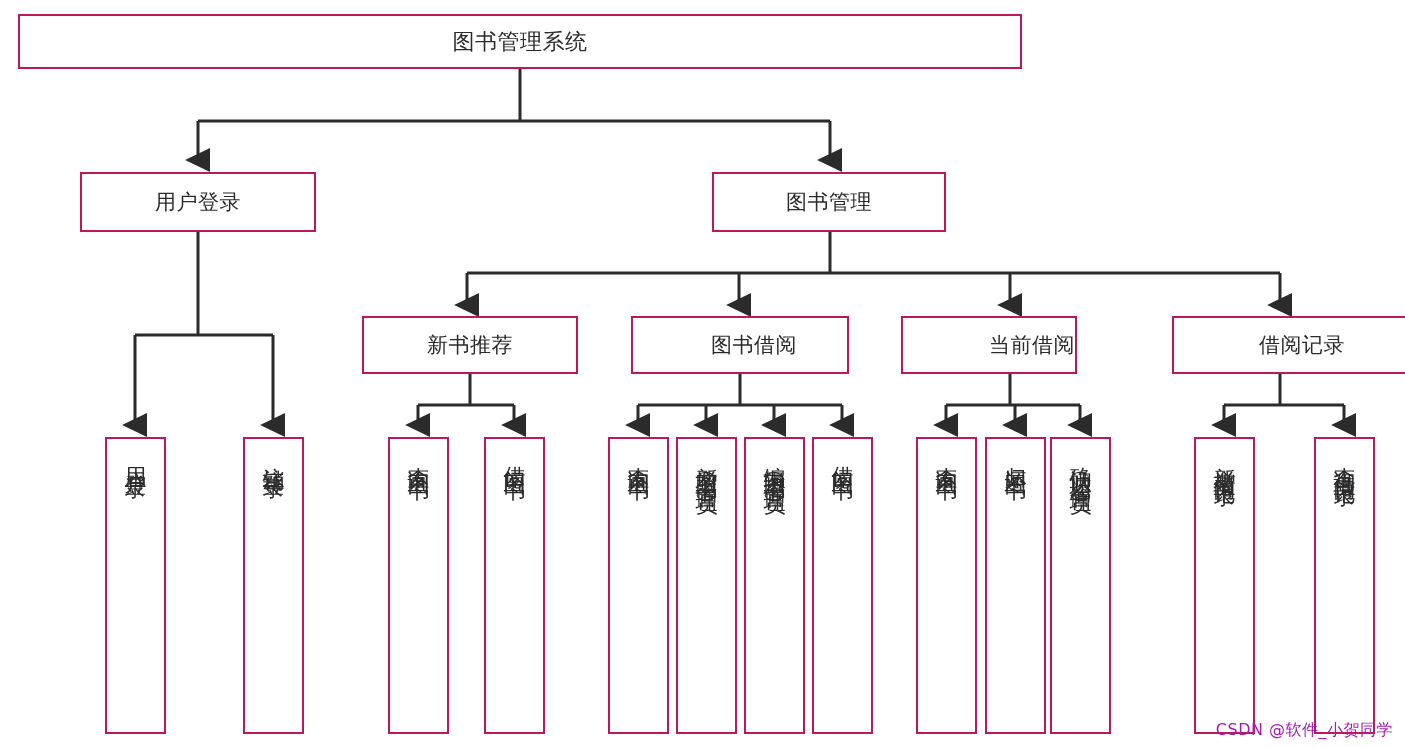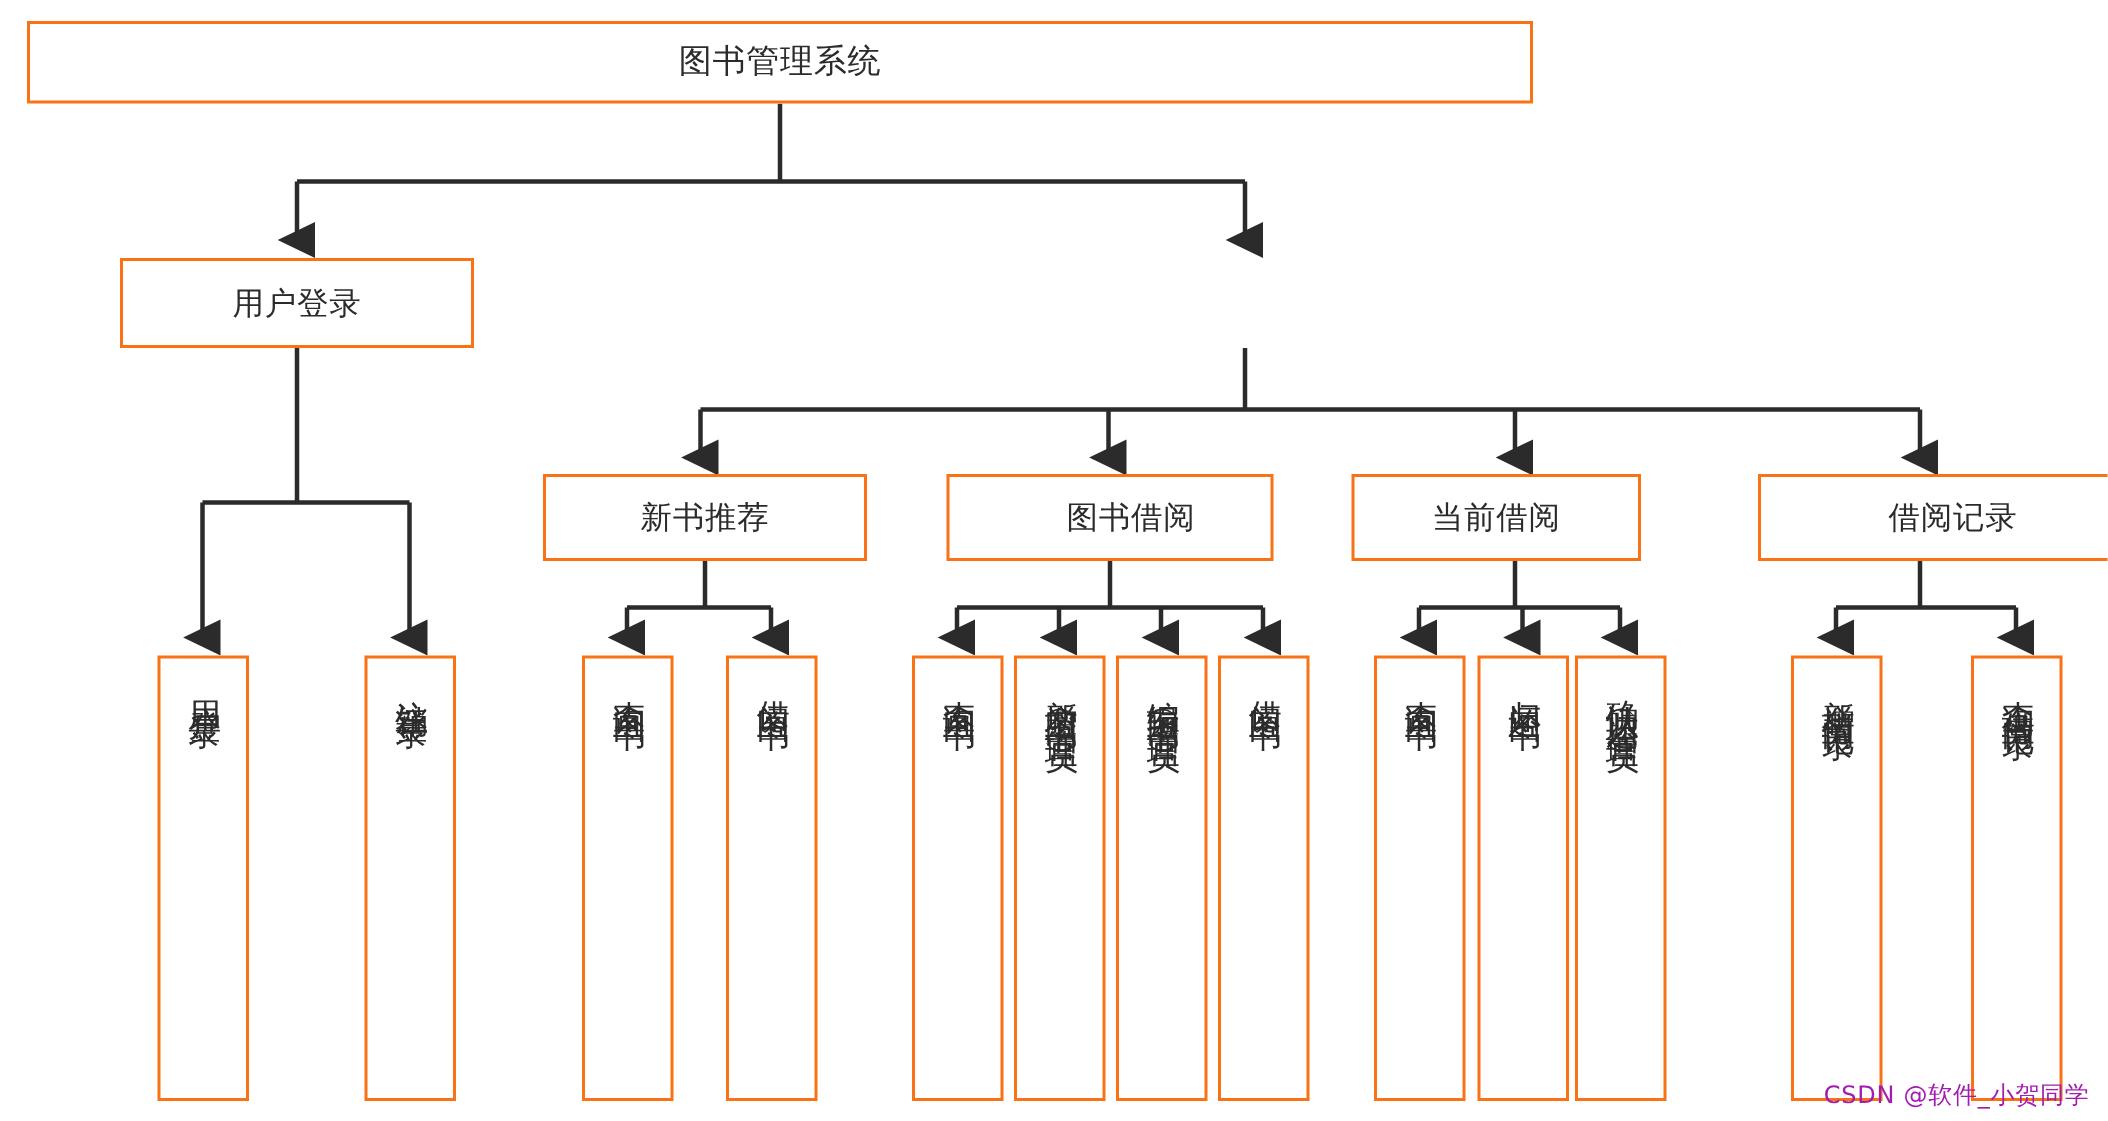--- a/index.html
+++ b/index.html
@@ -23,21 +23,21 @@
     position: absolute;
     left: 0;
     top: 0;
     width: 1405px;
     height: 747px;
   }
   .node {
     position: absolute;
     box-sizing: border-box;
     background: #ffffff;
-    border: 2px solid #f97316;
+    border: 2px solid #be185d;
     display: flex;
     align-items: center;
     justify-content: center;
     color: #2b2b2b;
   }
   .node-label {
     font-size: 21px;
     line-height: 1.15;
     letter-spacing: 0.5px;
     white-space: nowrap;
@@ -125,28 +125,31 @@
     </g>
   </svg>
 
   <div class="node root" style="left: 18px; top: 14px; width: 1004px; height: 55px;">
     <span class="node-label">图书管理系统</span>
   </div>
 
   <div class="node" style="left: 80px; top: 172px; width: 236px; height: 60px;">
     <span class="node-label">用户登录</span>
   </div>
+  <div class="node" style="left: 712px; top: 172px; width: 234px; height: 60px;">
+    <span class="node-label">图书管理</span>
+  </div>
 
   <div class="node" style="left: 362px; top: 316px; width: 216px; height: 58px;">
     <span class="node-label">新书推荐</span>
   </div>
   <div class="node" style="left: 631px; top: 316px; width: 218px; height: 58px; padding-left: 28px;">
     <span class="node-label">图书借阅</span>
   </div>
-  <div class="node" style="left: 901px; top: 316px; width: 193px; height: 58px;">
+  <div class="node" style="left: 901px; top: 316px; width: 176px; height: 58px; justify-content: flex-end;">
     <span class="node-label">当前借阅</span>
   </div>
   <div class="node" style="left: 1172px; top: 316px; width: 260px; height: 58px;">
     <span class="node-label">借阅记录</span>
   </div>
 
   <div class="node leaf" style="left: 105px; top: 437px; width: 61px; height: 297px;">
     <span class="node-label">用户登录</span>
   </div>
   <div class="node leaf" style="left: 243px; top: 437px; width: 61px; height: 297px;">

